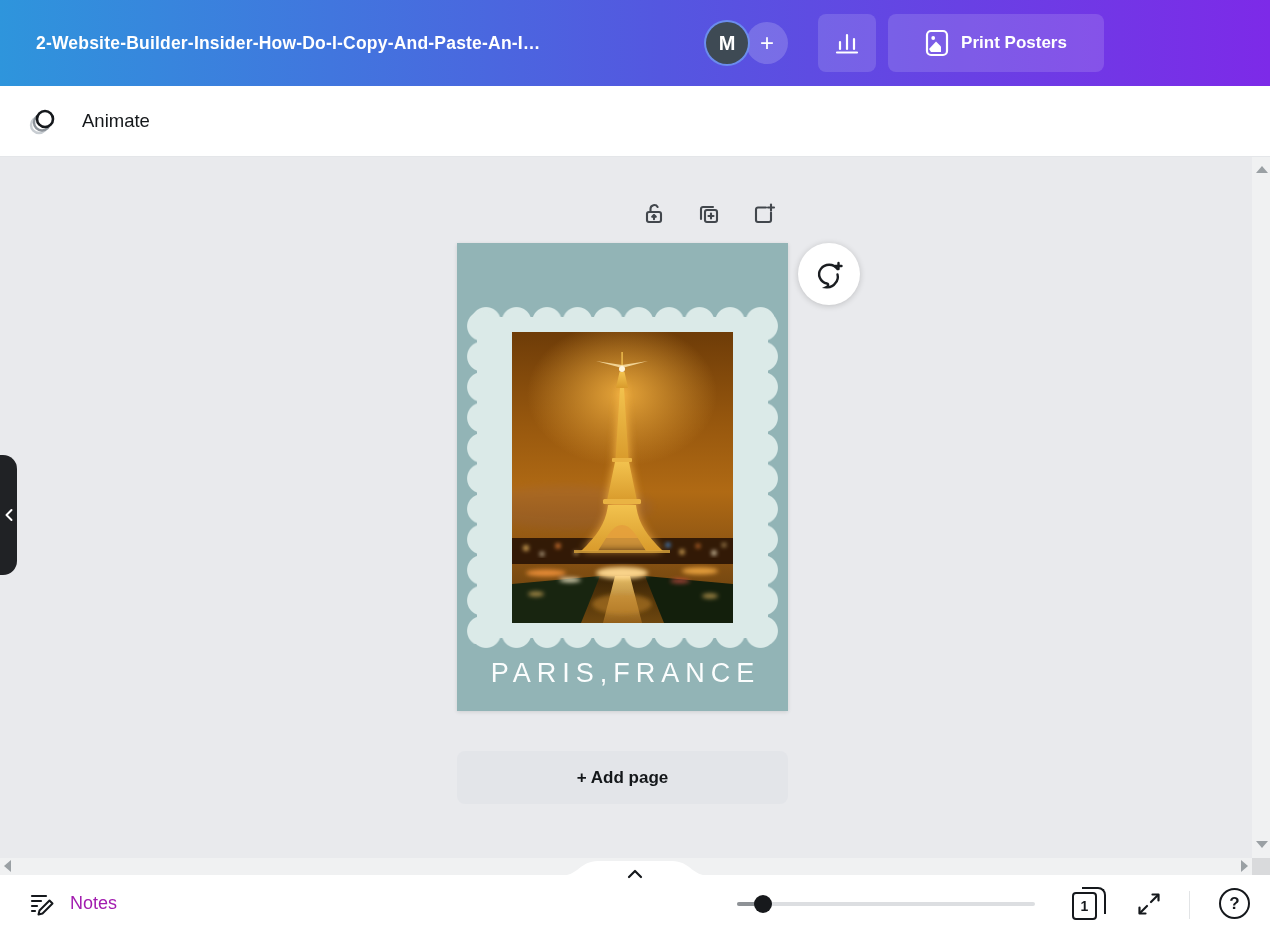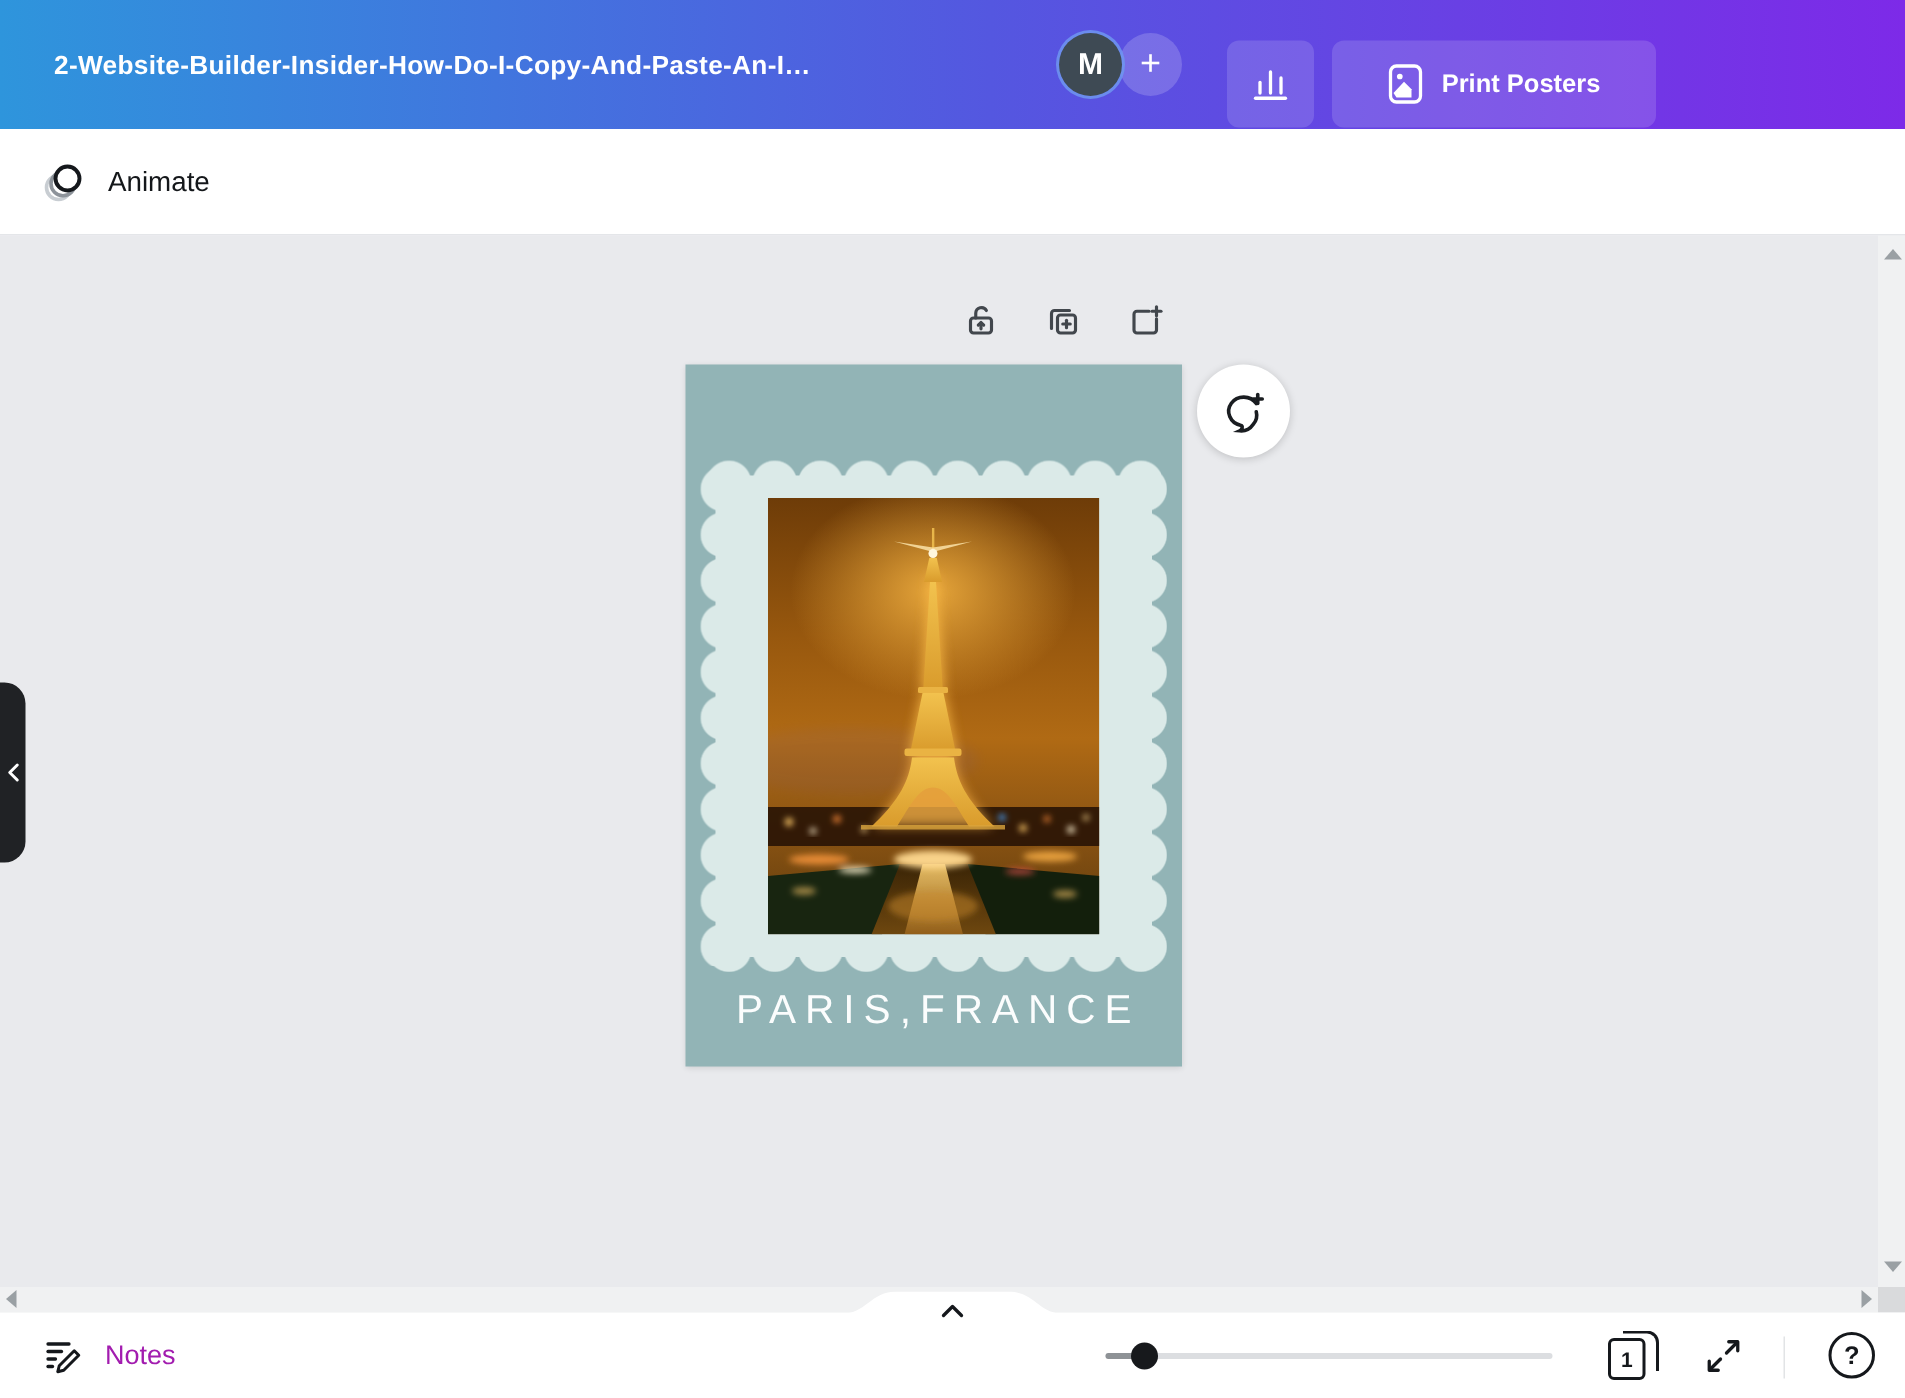--- a/index.html
+++ b/index.html
@@ -12,32 +12,32 @@
   .doc-title { position:absolute; left:36px; top:0; height:86px; line-height:86px; width:640px;
     color:#fff; font-size:17.5px; font-weight:bold; letter-spacing:.2px; white-space:nowrap;
     overflow:hidden; text-overflow:ellipsis; }
   .avatar { position:absolute; left:706px; top:22px; width:42px; height:42px; border-radius:50%;
     background:#3e4a54; color:#fff; font-size:20px; font-weight:bold; display:flex; align-items:center;
     justify-content:center; z-index:2; box-shadow:0 0 0 2px rgba(110,150,240,.85); }
   .plus-circle { position:absolute; left:746px; top:22px; width:42px; height:42px; border-radius:50%;
     background:rgba(255,255,255,.18); color:#fff; font-size:24px; font-weight:400; display:flex;
     align-items:center; justify-content:center; z-index:1; }
   .tb-btn { position:absolute; top:14px; height:58px; border-radius:8px; background:rgba(255,255,255,.14);
-    display:flex; align-items:center; justify-content:center; gap:12px; color:#fff;margin-top:13px; }
+    display:flex; align-items:center; justify-content:center; gap:12px; color:#fff; }
   .chart-btn { left:818px; width:58px; }
   .print-btn { left:888px; width:216px; font-size:17px; font-weight:bold; }
   .share-btn { position:absolute; left:1115px; top:13px; width:144px; height:59px; border-radius:12px;
     background:#fdfdff; color:#1a1d21; font-size:18px; font-weight:bold; display:flex; align-items:center;
     justify-content:center; gap:12px; }
 
   
   .sub-toolbar { position:absolute; left:0; top:86px; width:1270px; height:71px; background:#fff;
     border-bottom:1px solid #e4e6e9; }
   .animate-btn { position:absolute; left:14px; top:11px; height:48px; padding:0 14px; border-radius:8px;
-    display:flex; align-items:center; gap:14px; color:#14171a; font-size:18.5px; font-weight:500; }
+    display:flex; align-items:center; gap:24px; color:#14171a; font-size:18.5px; font-weight:500; }
 
   
   .canvas { position:absolute; left:0; top:157px; width:1270px; height:718px; background:#e9eaed; }
 
   .page-icons { position:absolute; left:641px; top:44px; display:flex; gap:29px; }
   .icon-btn { width:26px; height:26px; display:flex; align-items:center; justify-content:center; cursor:pointer; }
 
   .poster { position:absolute; left:457px; top:86px; width:331px; height:468px;
     background:var(--poster_bg); box-shadow:0 1px 4px rgba(0,0,0,.12); }
   .poster-title { position:absolute; left:0; top:28px; width:100%; text-align:center; color:#fbfdfd;
@@ -291,20 +291,23 @@
     <div class="comment-btn">
       <svg width="32" height="32" viewBox="0 0 32 32">
         <g fill="none" stroke="#1a1d21" stroke-width="2.4" stroke-linecap="round">
           <path d="M24.5 11 A 10 9.5 0 1 0 14 25.5 C16 25.8 15 28.5 13.5 29.2 C17 29.5 20.5 27.8 22.4 25 A 10 9.5 0 0 0 24.5 16.5"></path>
           <line x1="25.5" y1="5" x2="25.5" y2="11"></line>
           <line x1="22.5" y1="8" x2="28.5" y2="8"></line>
         </g>
       </svg>
     </div>
 
+    <div class="add-page-btn">
+      <span>+ Add page</span>
+    </div>
 
     <div class="side-tab">
       <svg width="10" height="14" viewBox="0 0 10 14">
         <path d="M7.5 2 L2.5 7 L7.5 12" fill="none" stroke="#fff" stroke-width="2" stroke-linecap="round" stroke-linejoin="round"></path>
       </svg>
     </div>
   </div>
 
   <div class="v-scrollbar">
     <div class="tri tri-up"></div>

